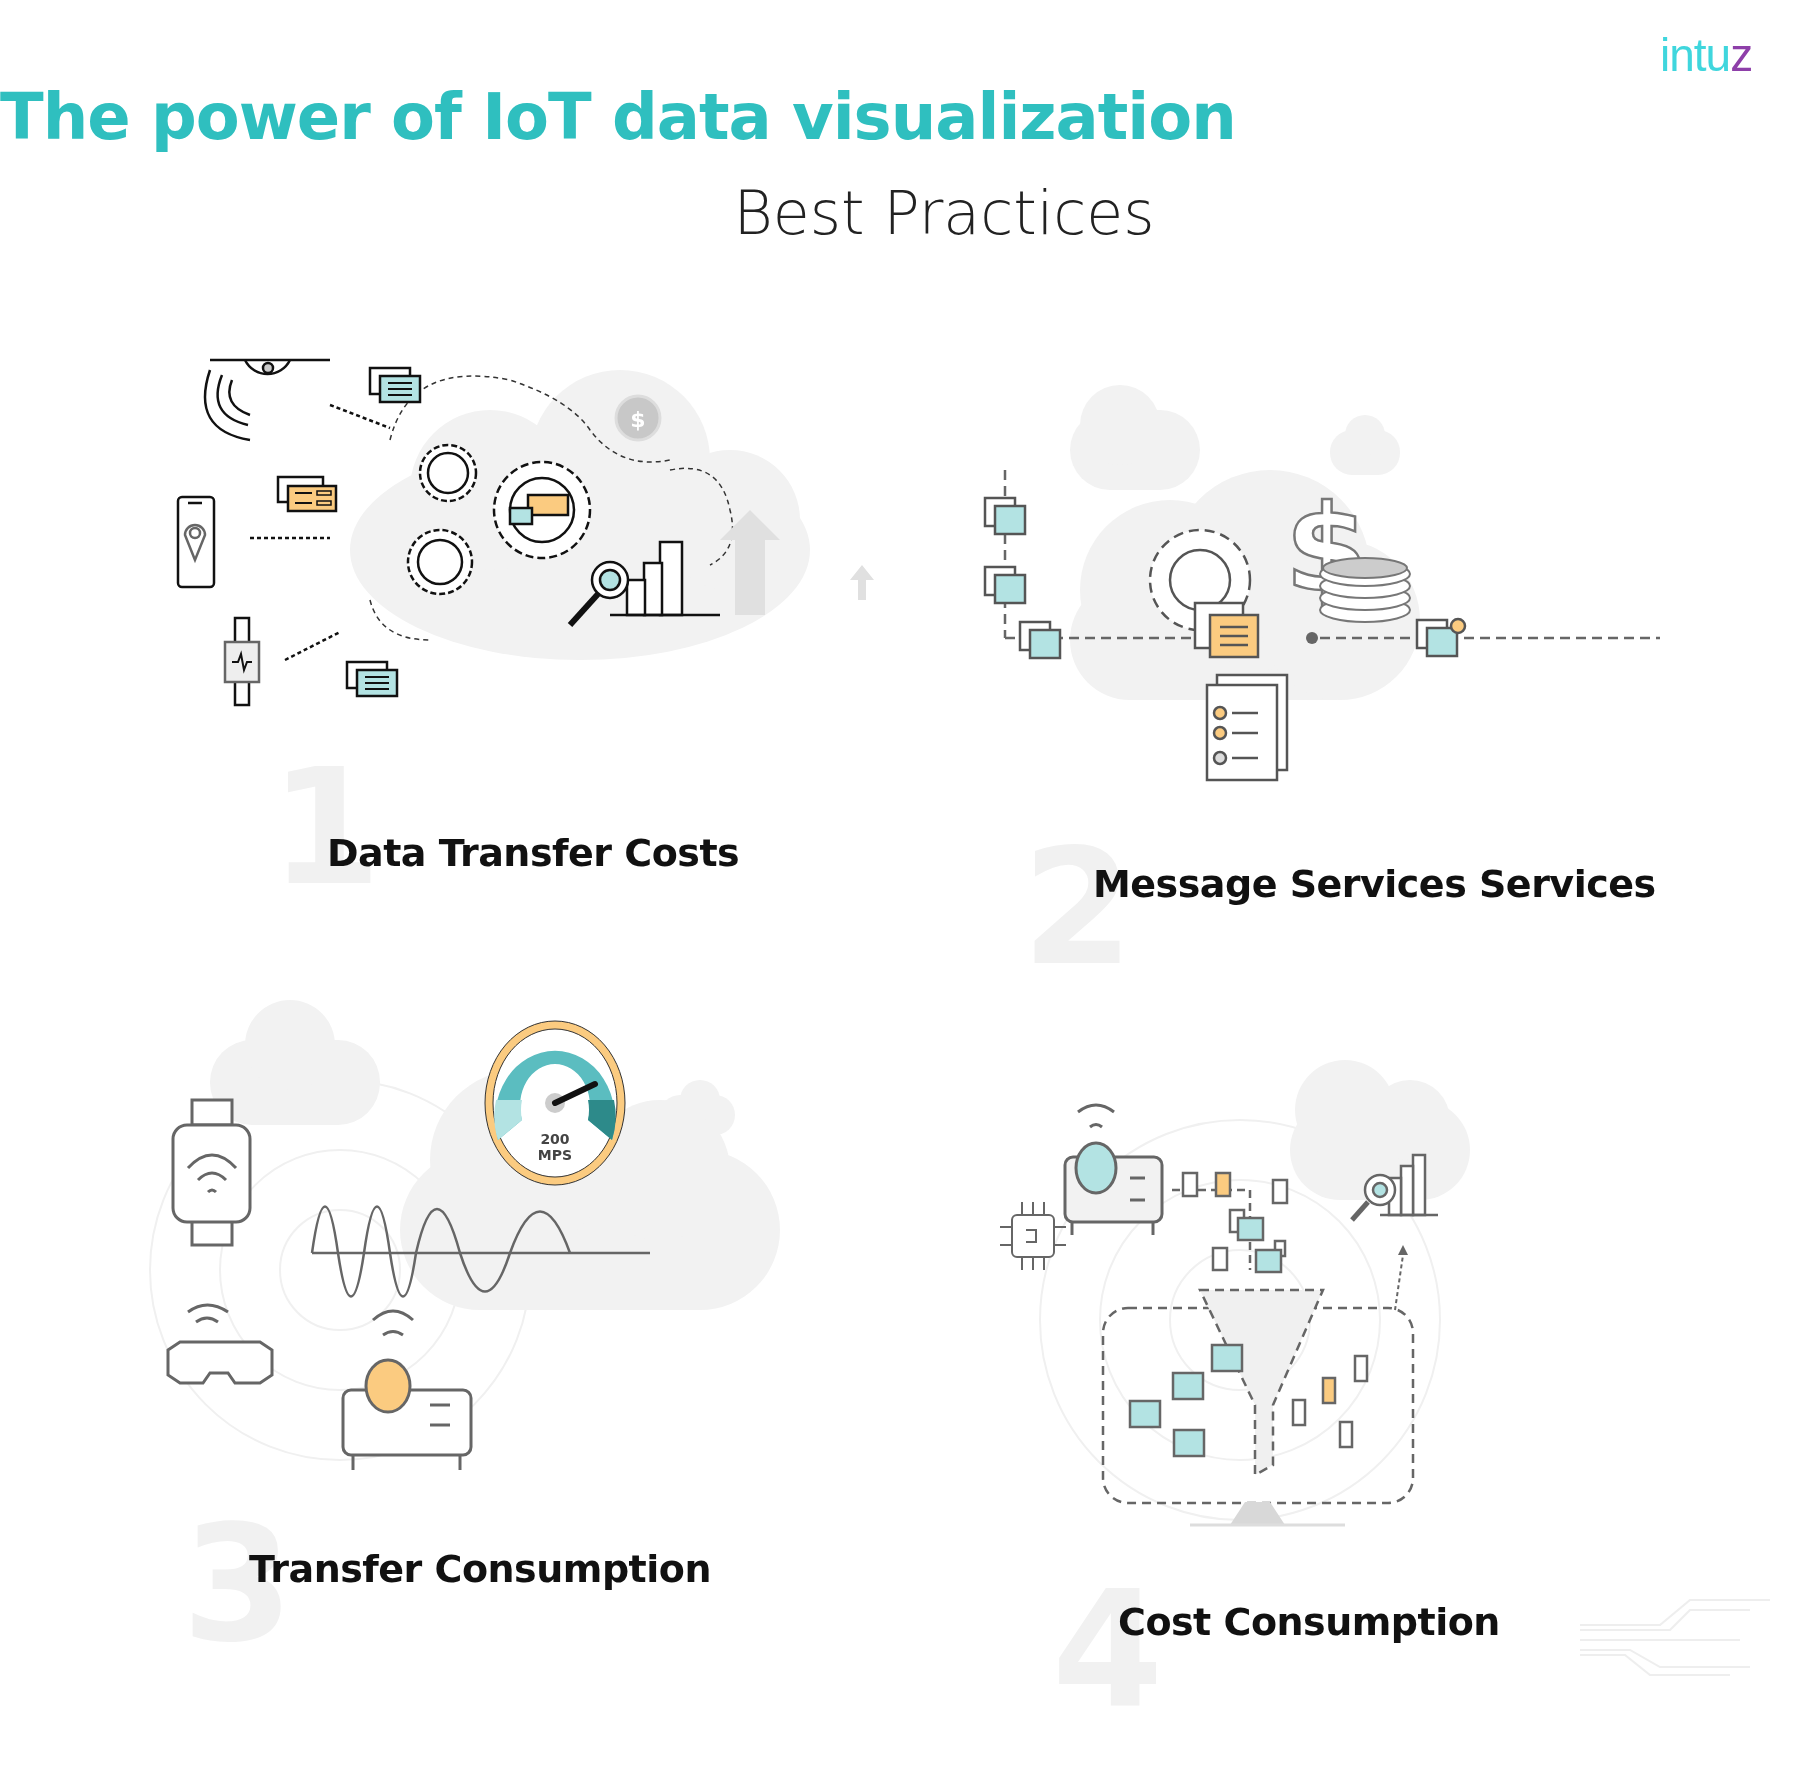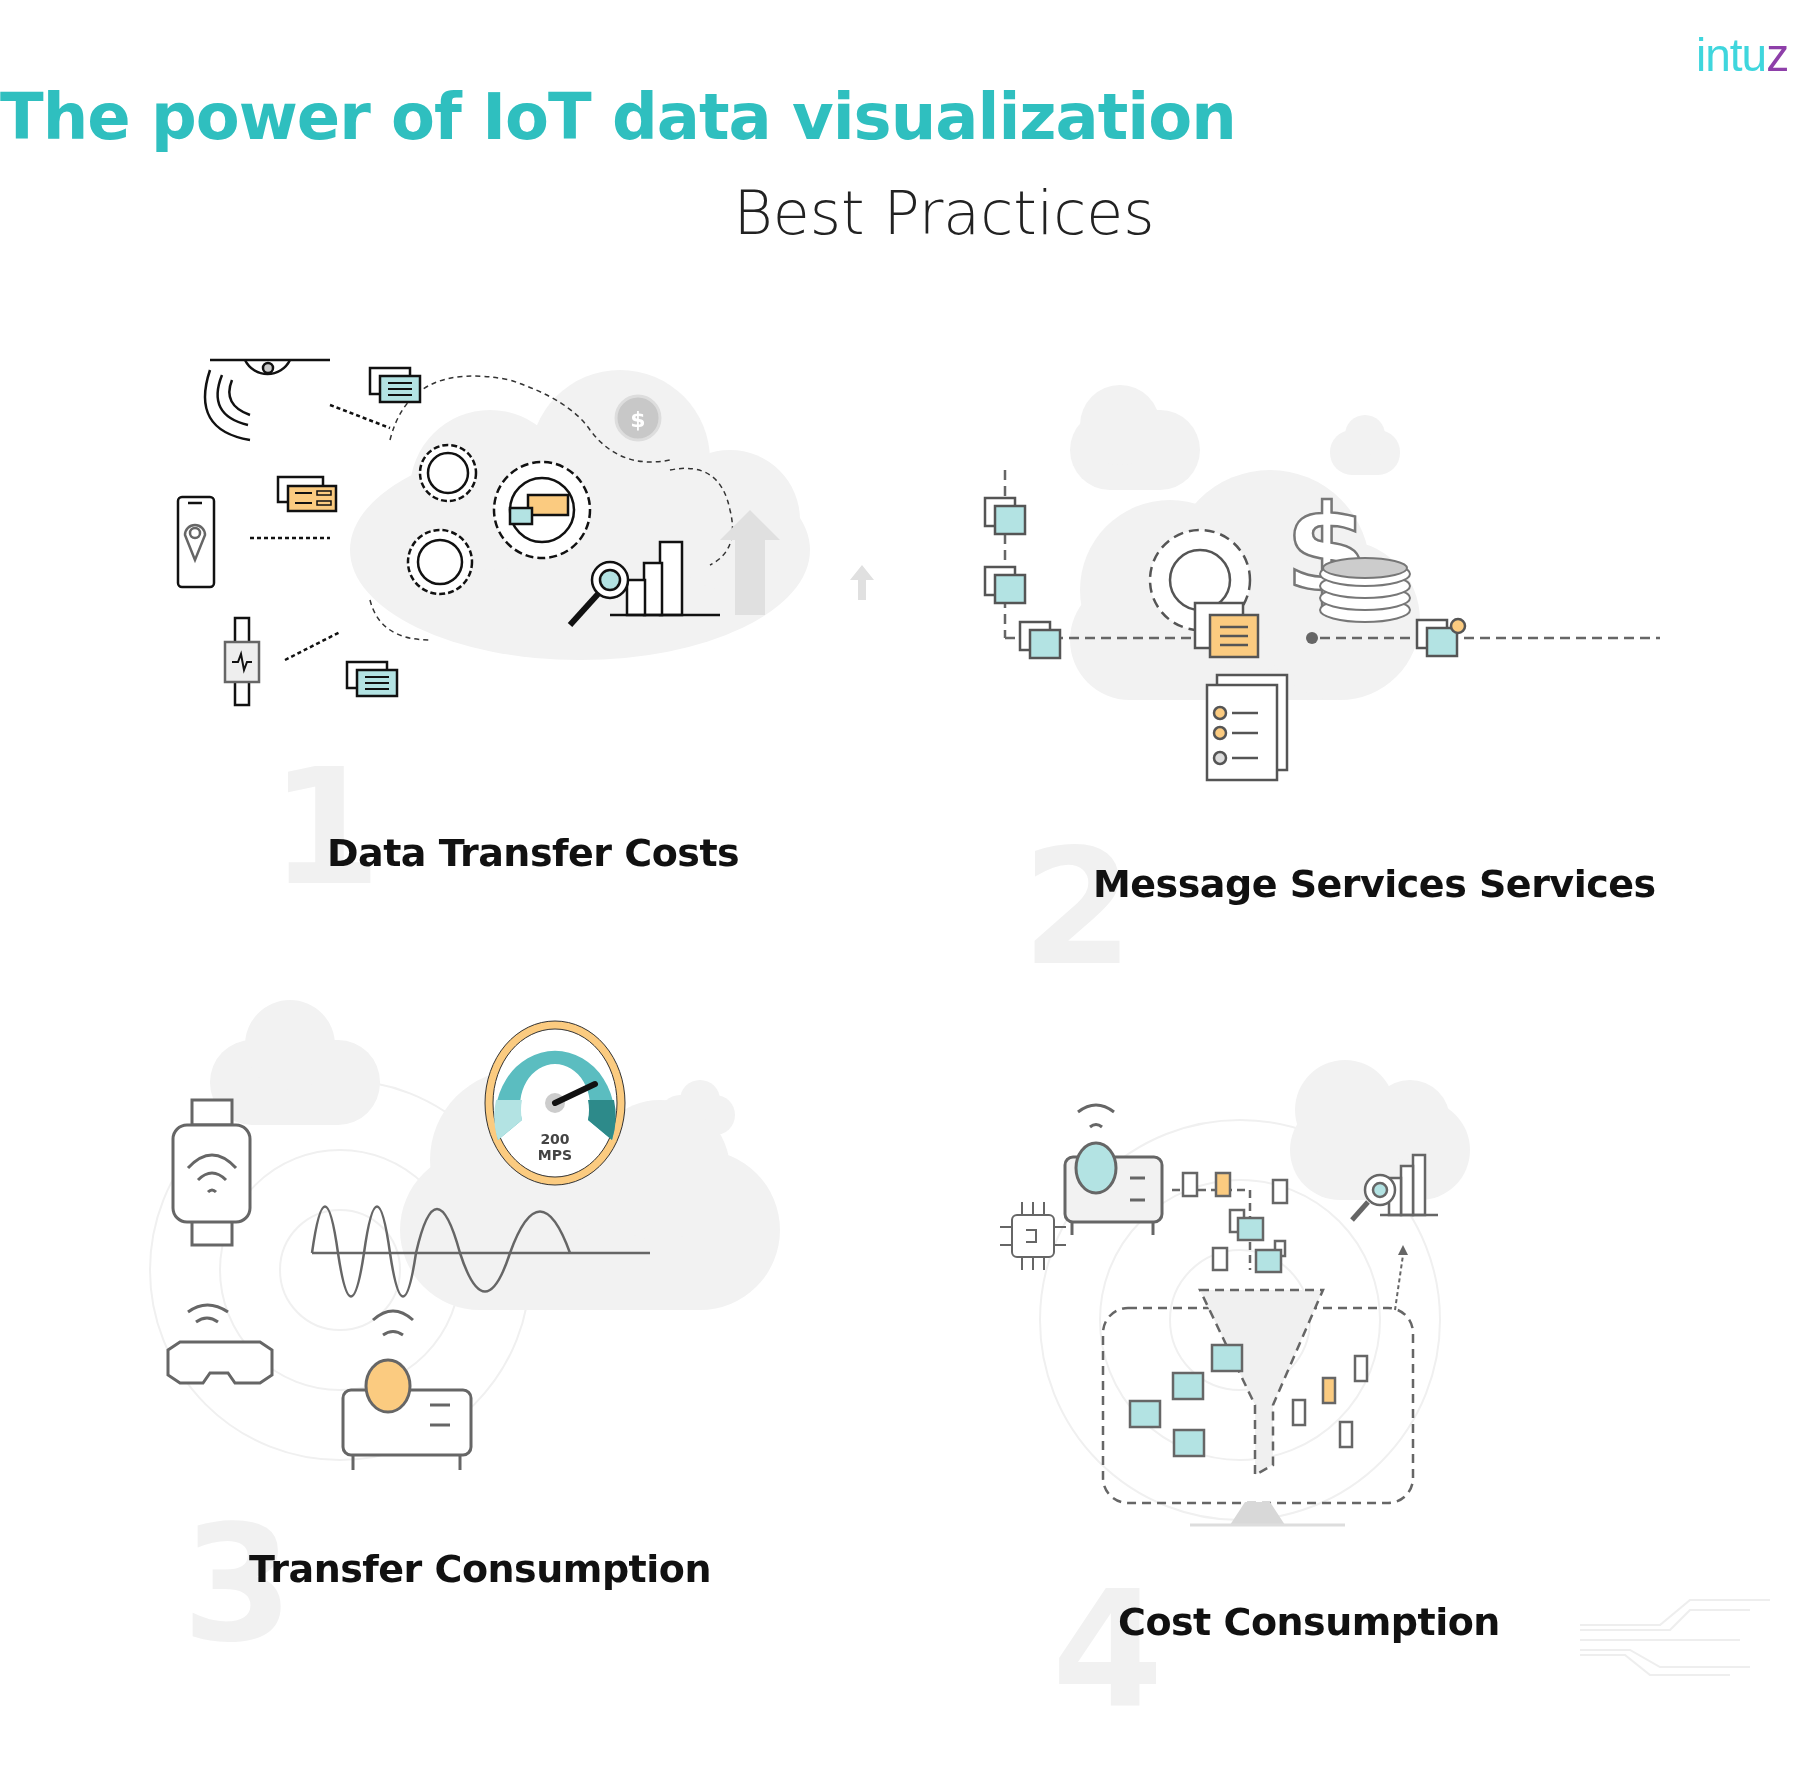--- a/index.html
+++ b/index.html
@@ -1,17 +1,17 @@
 <!DOCTYPE html>
 <html><head>
   <meta charset="utf-8">
   <style>
     html, body { margin: 0; padding: 0; background: #ffffff; }
     body { width: 1800px; height: 1768px; position: relative; overflow: hidden; font-family: "DejaVu Sans", sans-serif; }
-    .logo { position: absolute; left: 1660px; top: 28px; font-family: "Liberation Sans", sans-serif; font-size: 46px; font-weight: 400; color: #3fd6dd; letter-spacing: -1px; margin-left: 36px; }
+    .logo { position: absolute; left: 1660px; top: 28px; font-family: "Liberation Sans", sans-serif; font-size: 46px; font-weight: 400; color: #3fd6dd; letter-spacing: -1px; }
     .logo .z { color: #8e3fa9; }
     .title { position: absolute; left: 0; width: 1800px; top: 80px; text-align: left; font-family: "DejaVu Sans", sans-serif; font-weight: bold; font-size: 64px; color: #2fbfbf; letter-spacing: -1px; }
     .subtitle { position: absolute; left: 0; width: 1800px; top: 178px; text-align: center; font-family: "DejaVu Sans", sans-serif; font-size: 60px; color: #222222; font-weight: 300; padding-left: 44px; }
     .bignum { position: absolute; font-family: "DejaVu Sans", sans-serif; font-weight: bold; font-size: 160px; color: #f1f1f1; line-height: 1; }
     .label { position: absolute; font-family: "DejaVu Sans", sans-serif; font-weight: bold; font-size: 38px; color: #111111; white-space: nowrap; letter-spacing: -0.5px; }
     svg.illu { position: absolute; overflow: visible; }
   </style>
 </head>
 <body>
 

